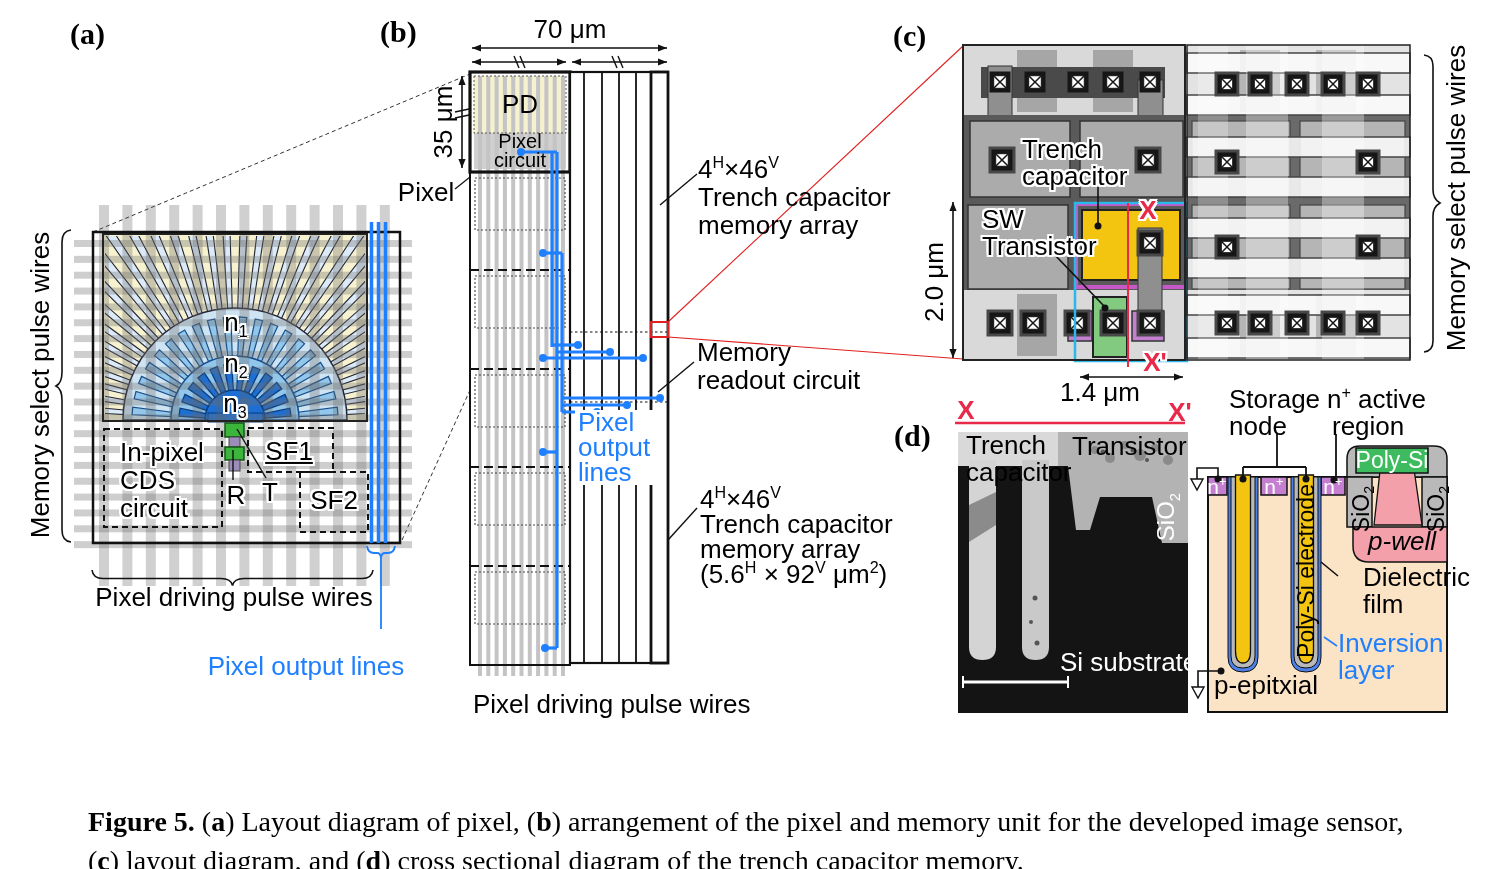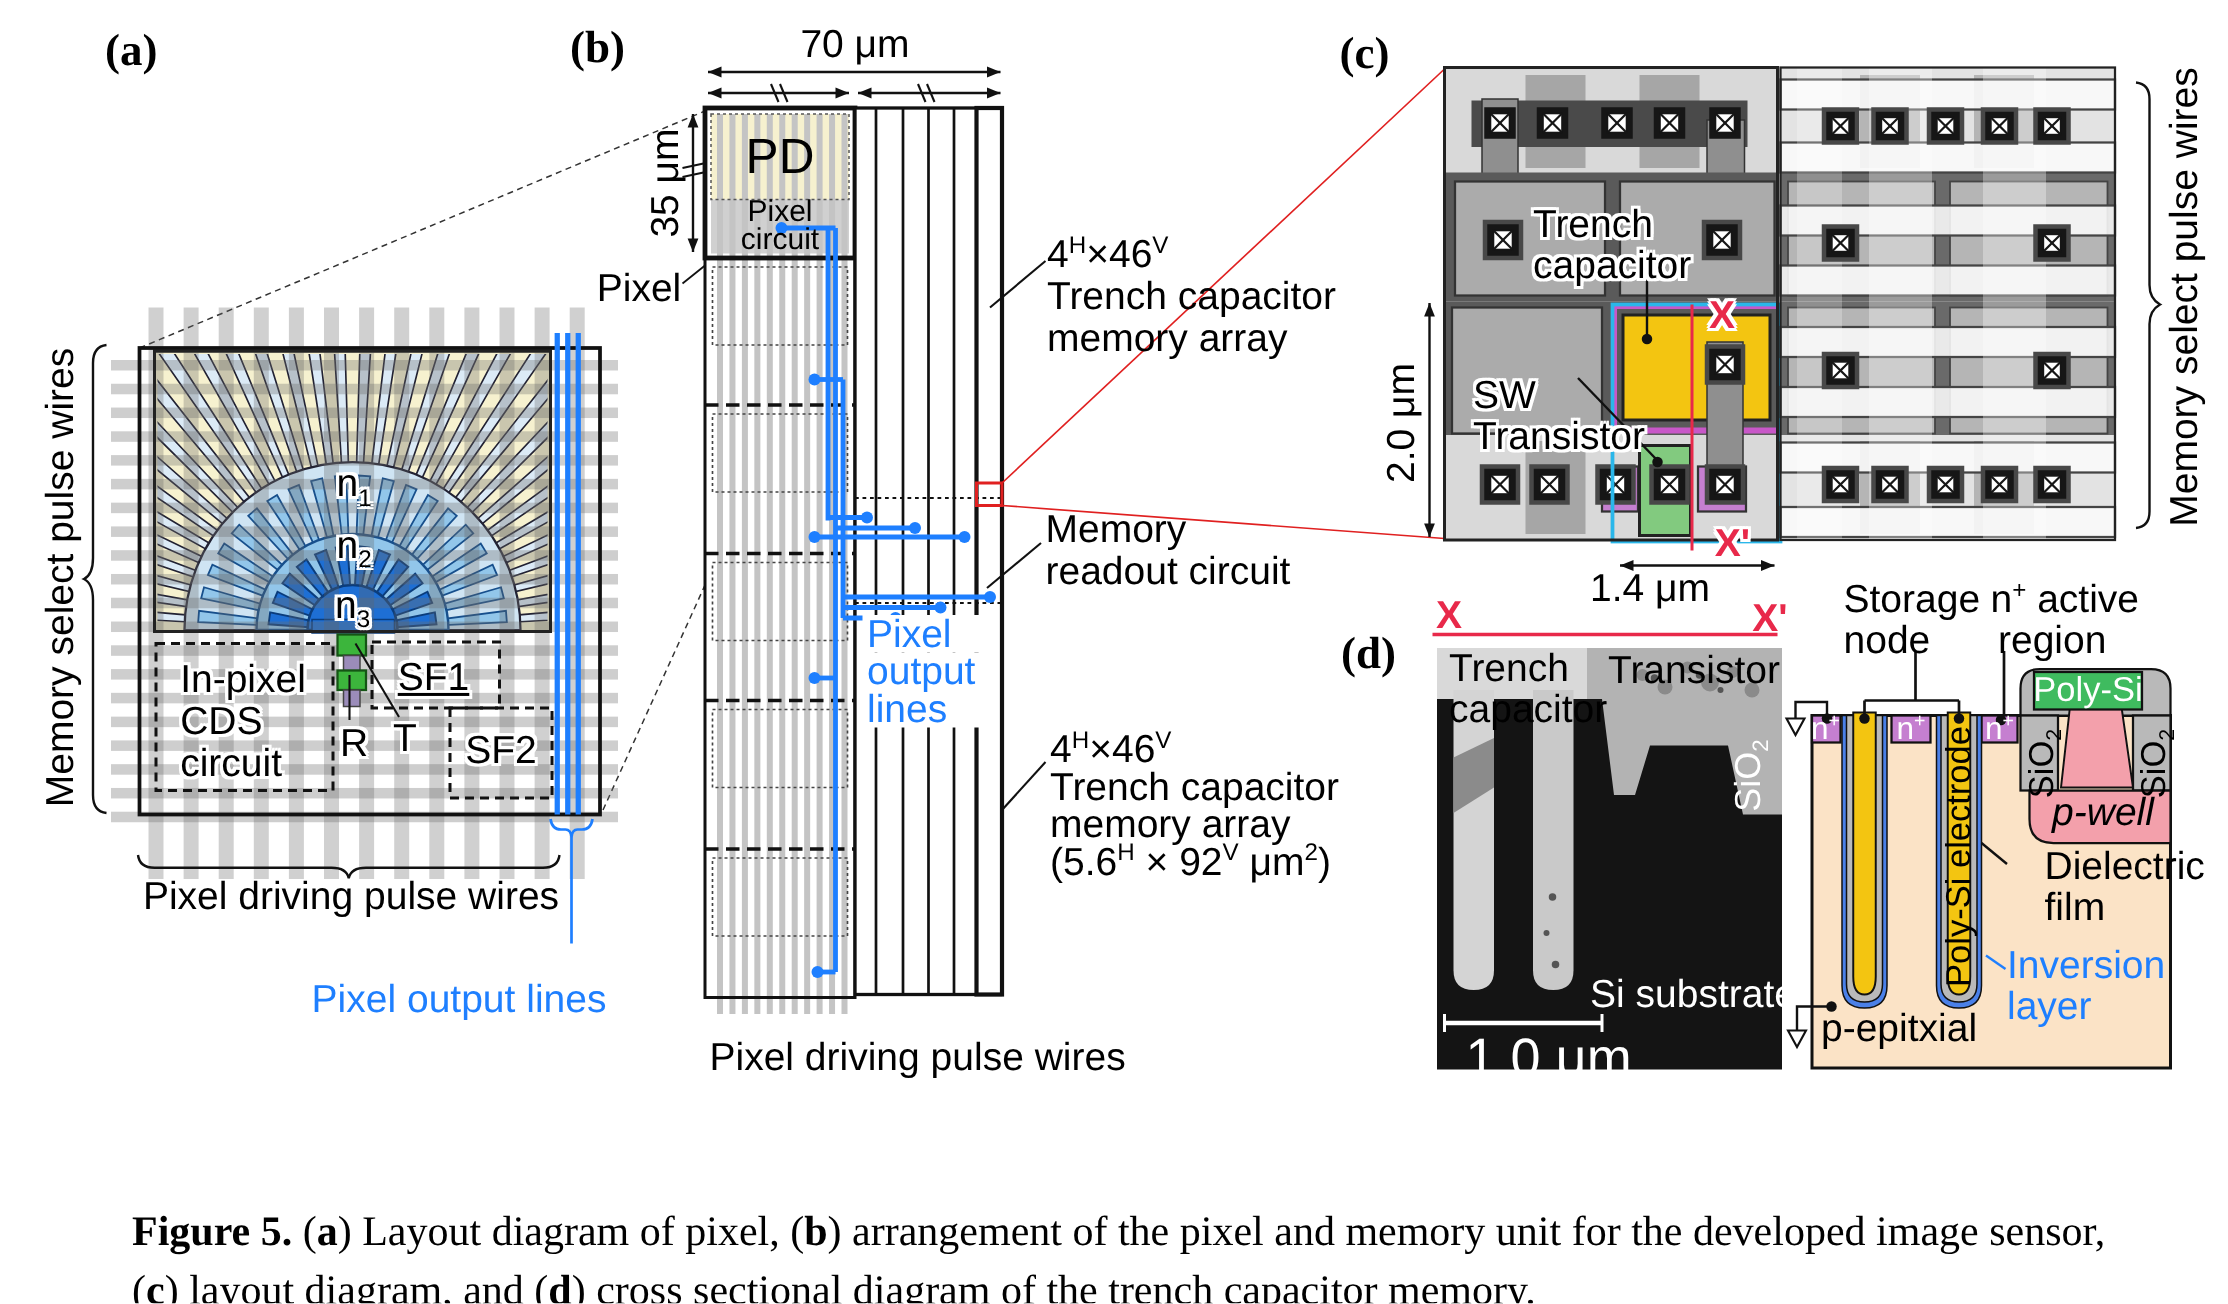--- a/index.html
+++ b/index.html
@@ -497,21 +497,21 @@
   <div class="lb c halo" style="left:334px;top:500px;">SF2</div>
   <div class="lb c halo" style="left:236px;top:495px;">R</div>
   <div class="lb c halo" style="left:270px;top:492px;">T</div>
   <div class="lb c" style="left:234px;top:597px;">Pixel driving pulse wires</div>
   <div class="lb c blue" style="left:306px;top:646px;margin-top:20px;">Pixel output lines</div>
 
   <div class="lb pletter" style="left:380px;top:16px;">(b)</div>
   <div class="lb c" style="left:570px;top:29px;">70 μm</div>
   <div class="lb r90" style="left:443px;top:122px;">35 μm</div>
   <div class="lb c" style="left:426px;top:192px;">Pixel</div>
-  <div class="lb c" style="left:520px;top:104px;font-size:33px;">PD</div>
+  <div class="lb c" style="left:520px;top:104px;font-size:26px;">PD</div>
   <div class="lb c" style="left:520px;top:151px;font-size:20px;text-align:center;line-height:19px;">
     <div>Pixel</div>
       <div>circuit</div>
   </div>
   <div class="lb" style="left:698px;top:155px;line-height:28px;">
     <div>4<sup>H</sup>×46<sup>V</sup></div>
       <div>Trench capacitor</div>
       <div>memory array</div>
   </div>
   <div class="lb" style="left:697px;top:338px;line-height:28px;">
@@ -529,41 +529,41 @@
       <div>memory array</div>
     <div style="">(5.6<sup>H</sup> × 92<sup>V</sup> μm<sup>2</sup>)</div>
   </div>
   <div class="lb" style="left:473px;top:690px;">Pixel driving pulse wires</div>
 
   <div class="lb pletter" style="left:893px;top:20px;">(c)</div>
   <div class="lb halo" style="left:1022px;top:136px;line-height:27px;">
     <div>Trench</div>
       <div>capacitor</div>
   </div>
-  <div class="lb halo" style="left:982px;top:206px;line-height:27px;margin-top:44px;">
+  <div class="lb halo" style="left:982px;top:206px;line-height:27px;">
     <div>SW</div>
       <div>Transistor</div>
   </div>
   <div class="lb c crimson halo" style="left:1148px;top:210px;">X</div>
   <div class="lb c crimson halo" style="left:1155px;top:362px;">X'</div>
   <div class="lb r90" style="left:934px;top:282px;">2.0 μm</div>
   <div class="lb c" style="left:1100px;top:392px;">1.4 μm</div>
   <div class="lb r90" style="left:1456px;top:198px;">Memory select pulse wires</div>
 
   <div class="lb pletter" style="left:894px;top:420px;">(d)</div>
   <div class="lb c crimson" style="left:966px;top:410px;">X</div>
   <div class="lb c crimson" style="left:1180px;top:412px;">X'</div>
   <div class="lb" style="left:966px;top:432px;line-height:27px;">
     <div>Trench</div>
       <div>capacitor</div>
   </div>
   <div class="lb" style="left:1072px;top:432px;">Transistor</div>
   <div class="lb r90 white" style="left:1166px;top:517px;font-size:24px;">SiO<sub>2</sub></div>
   <div class="lb white" style="left:1060px;top:648px;">Si substrate</div>
-  <div class="lb white" style="left:977px;top:686px;font-size:36px;">1.0 μm</div>
+  <div class="lb white" style="left:977px;top:710px;font-size:36px;">1.0 μm</div>
   <div class="lb" style="left:1229px;top:386px;line-height:27px;">
     <div>Storage</div>
       <div>node</div>
   </div>
   <div class="lb" style="left:1327px;top:386px;line-height:27px;">
     <div>n<sup>+</sup> active</div>
       <div style="padding-left:5px;">region</div>
   </div>
   <div class="lb c white" style="left:1392px;top:460px;font-size:23px;">Poly-Si</div>
   <div class="lb c white" style="left:1217px;top:487px;font-size:21px;">n<sup>+</sup></div>

